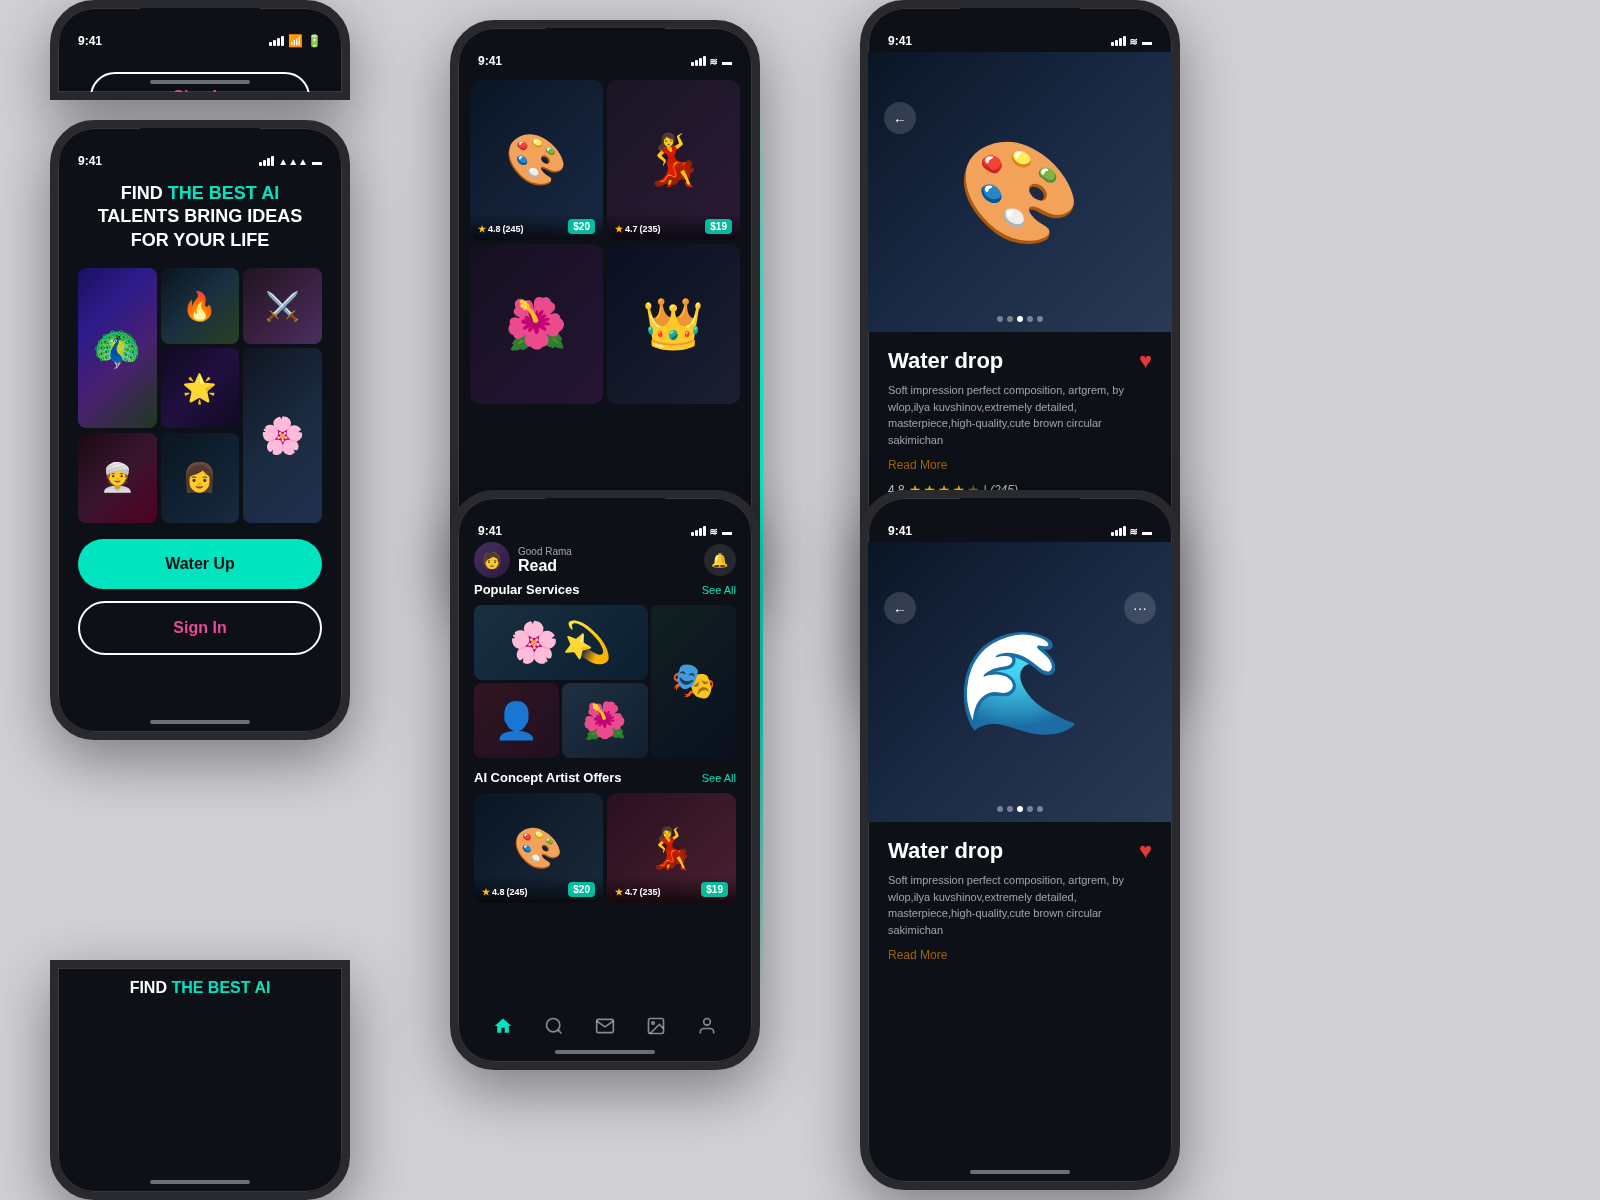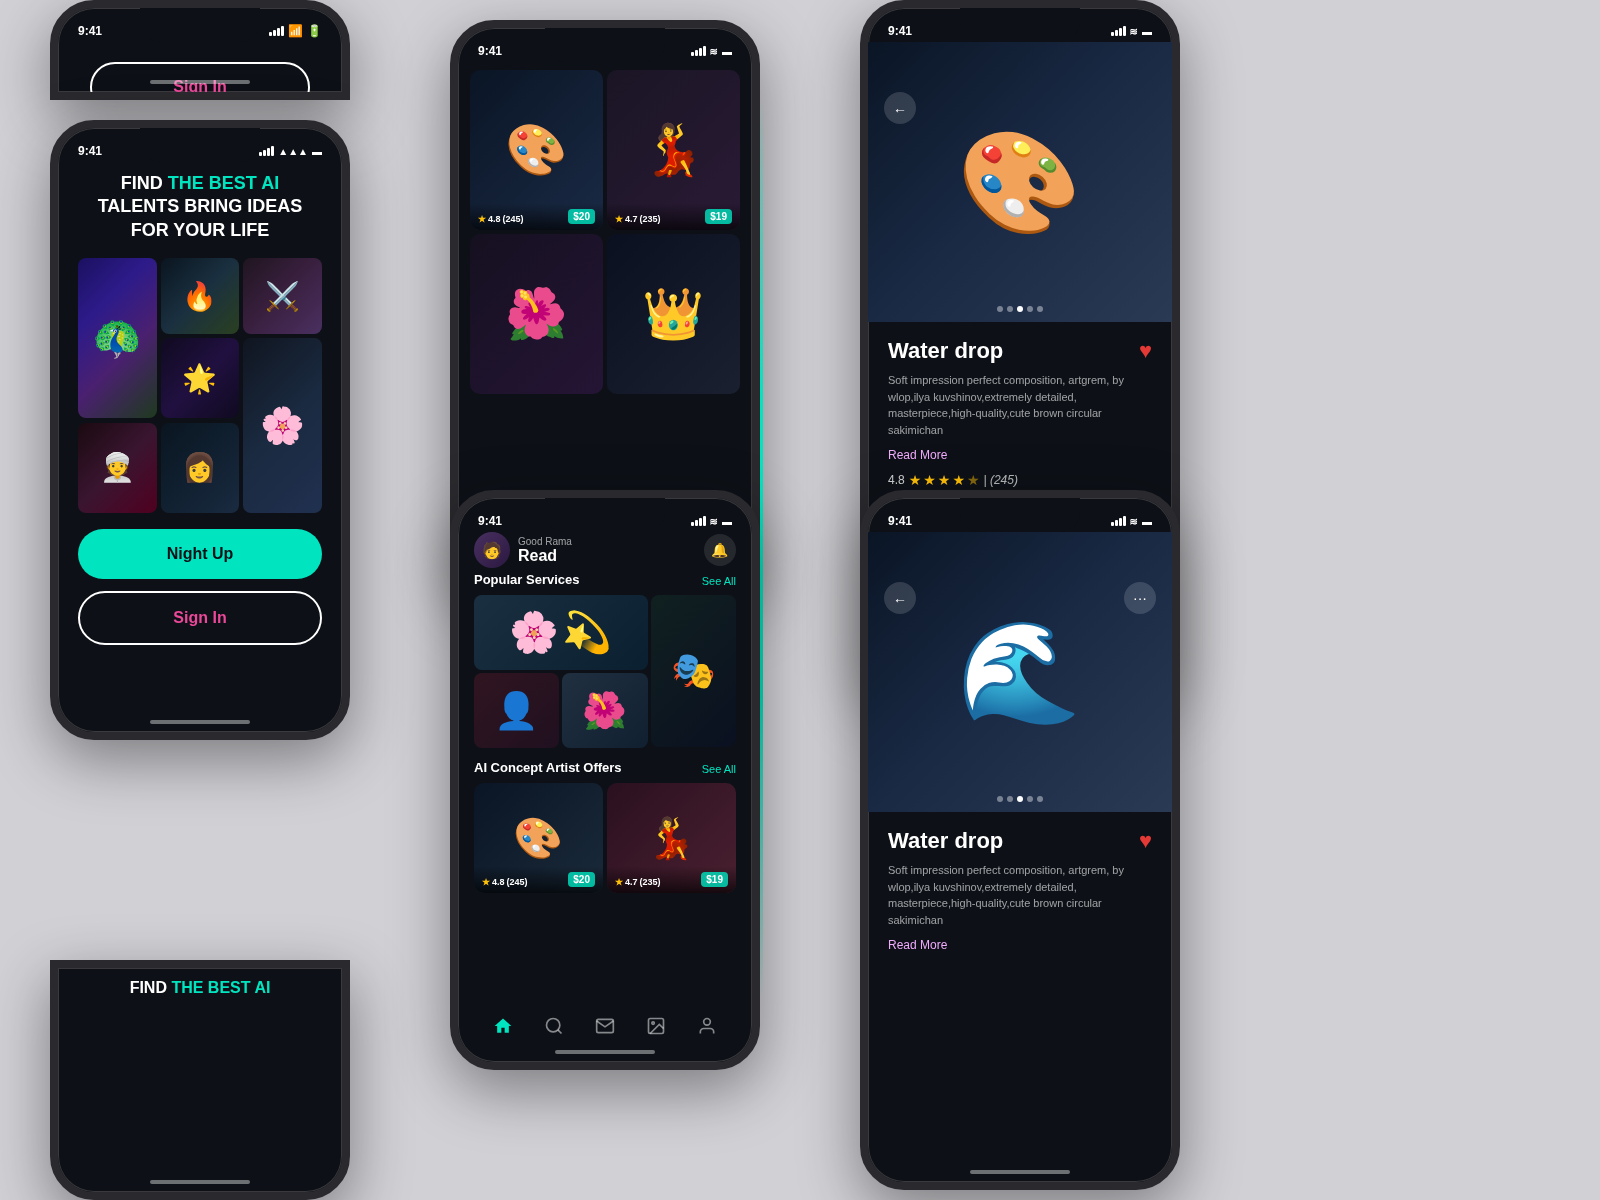--- a/index.html
+++ b/index.html
@@ -31,21 +31,21 @@
       height: 34px;
       background: #0d1117;
       border-radius: 0 0 20px 20px;
       z-index: 10;
     }
 
     .phone-status-bar {
       display: flex;
       justify-content: space-between;
       align-items: center;
-      padding: 16px 20px 4px;
+      padding: 26px 20px 4px;
       color: white;
       font-size: 12px;
       font-weight: 600;
     }
 
     .status-icons {
       display: flex;
       gap: 4px;
       align-items: center;
     }
@@ -326,21 +326,21 @@
       display: flex;
       align-items: center;
       justify-content: center;
       color: white;
       font-size: 14px;
     }
 
     .section-header {
       display: flex;
       justify-content: space-between;
-      align-items: flex-end;
+      align-items: center;
       margin-bottom: 8px;
     }
 
     .section-title {
       font-size: 13px;
       font-weight: 600;
       color: white;
     }
 
     .see-all {
@@ -443,21 +443,21 @@
 
     .product-description {
       font-size: 11px;
       color: rgba(255,255,255,0.6);
       line-height: 1.5;
       margin-bottom: 10px;
     }
 
     .read-more {
       font-size: 12px;
-      color: #f0abfc;
+      color: #a16207;
       margin-bottom: 10px;
     }
 
     .stars-row {
       display: flex;
       align-items: center;
       gap: 4px;
       margin-bottom: 8px;
     }
 
@@ -599,21 +599,21 @@
     <div class="image-grid-welcome">
       <div class="img-cell cell-peacock">🦚</div>
       <div class="img-cell cell-fire-woman">🔥</div>
       <div class="img-cell cell-warrior">⚔️</div>
       <div class="img-cell cell-anime-woman">🌟</div>
       <div class="img-cell cell-turban-man">👳</div>
       <div class="img-cell cell-landscape-woman">👩</div>
       <div class="img-cell cell-warrior2">🌸</div>
     </div>
 
-    <button class="btn-signup">Night Up</button>
+    <button class="btn-signup">Water Up</button>
     <button class="btn-signin">Sign In</button>
   </div>
   <div class="home-indicator"></div>
 </div>
 
 <div class="phone phone-gallery">
   <div class="phone-notch"></div>
   <div class="phone-status-bar">
     <span>9:41</span>
     <div class="status-icons">

